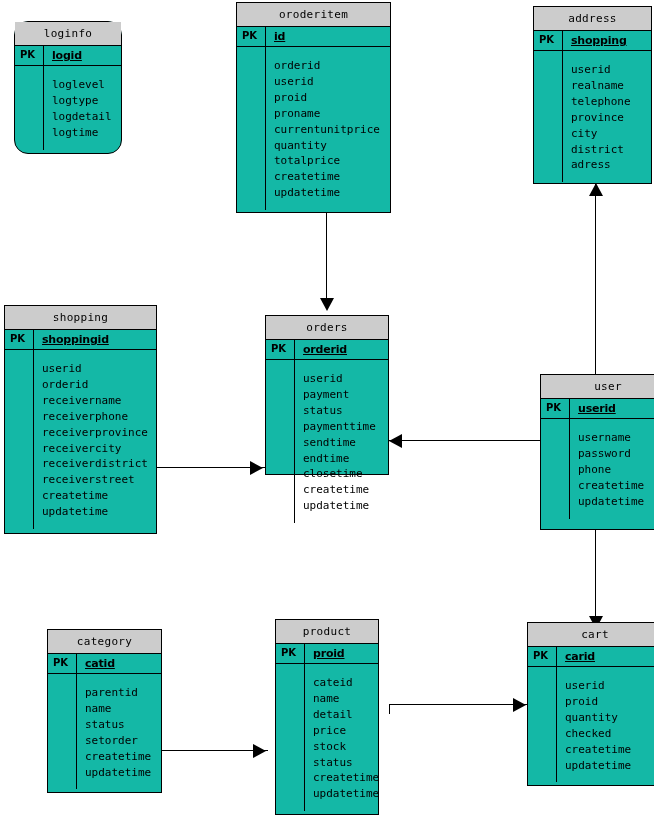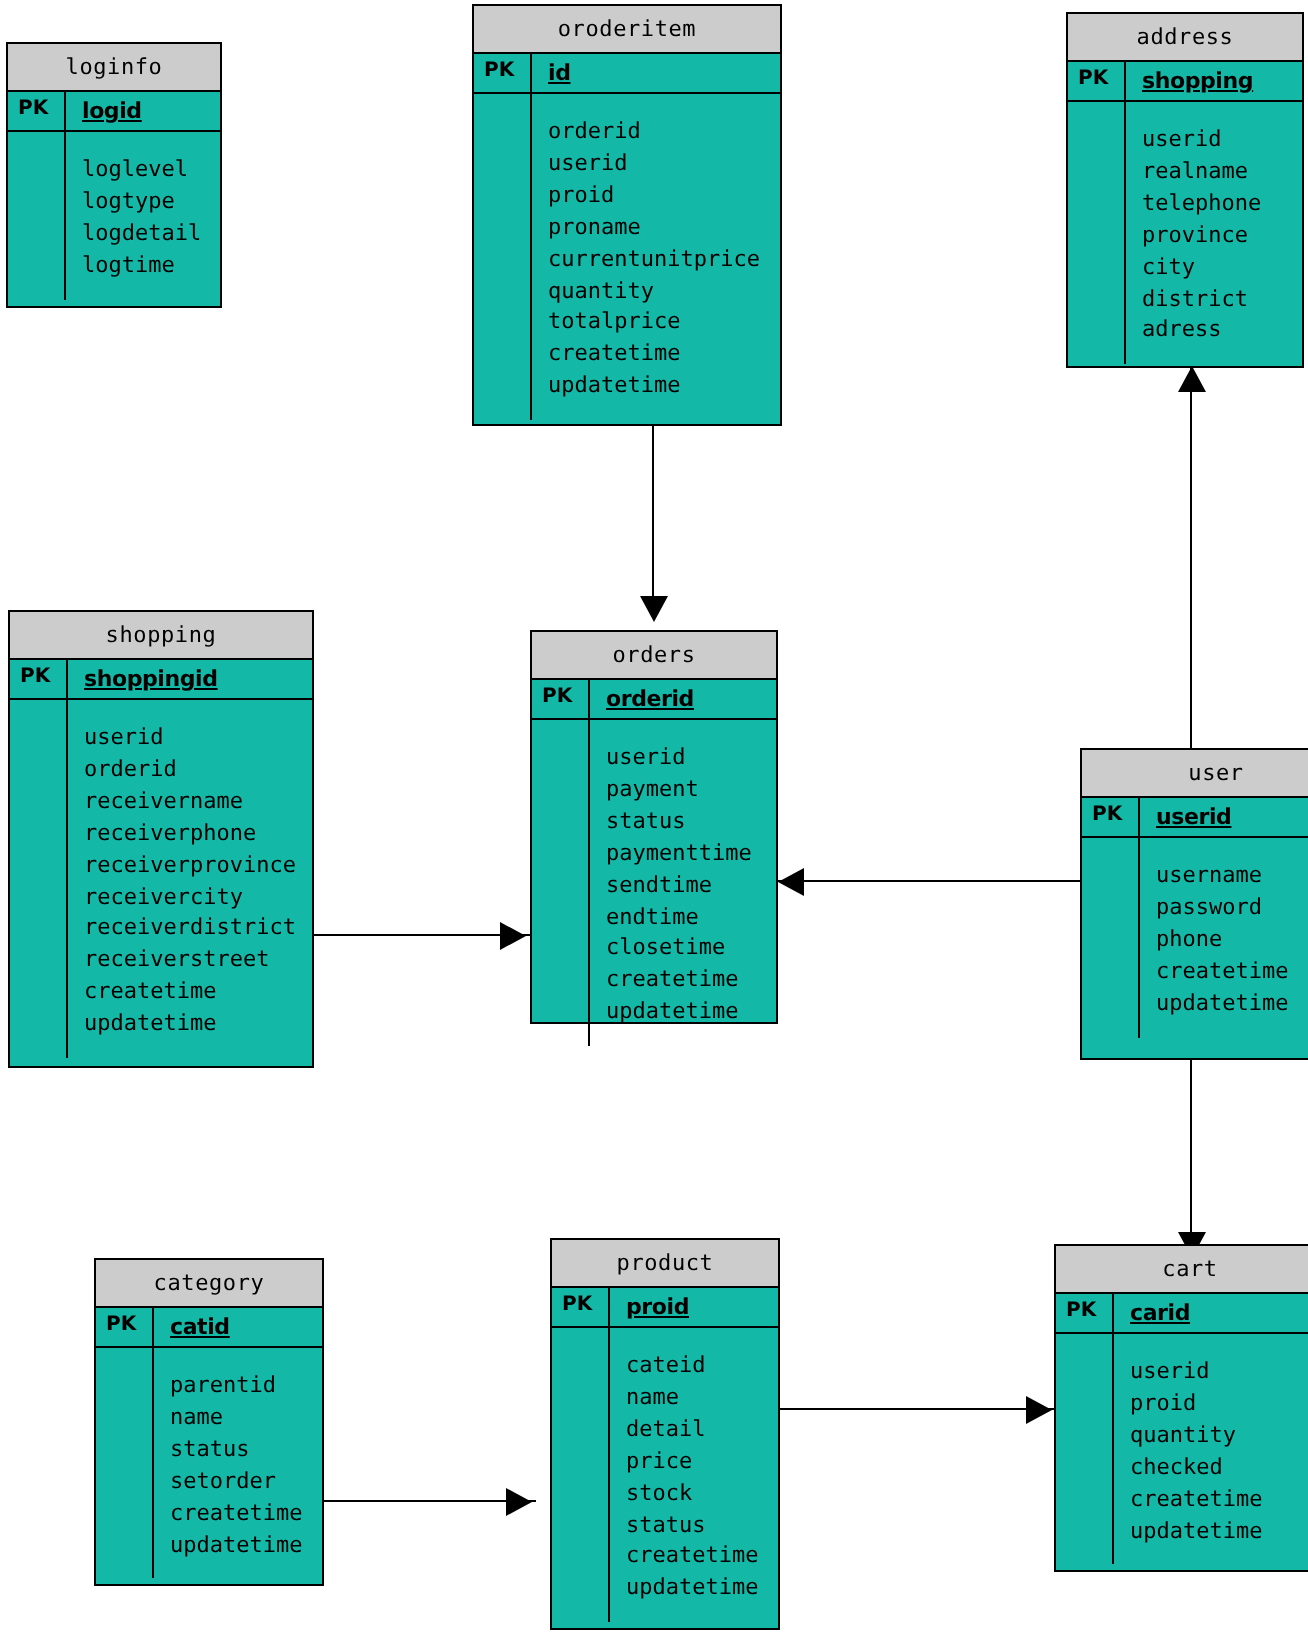--- a/index.html
+++ b/index.html
@@ -131,21 +131,21 @@
   <div class="conn conn-v" style="left:595px; top:530px; height:92px;"></div>
   <div class="arrow arrow-down" style="left:589px; top:616px;"></div>
 
   <div class="conn conn-h" style="left:161px; top:750px; width:107px;"></div>
   <div class="arrow arrow-right" style="left:253px; top:744px;"></div>
 
   <div class="conn conn-h" style="left:389px; top:704px; width:139px;"></div>
   <div class="conn conn-v" style="left:389px; top:704px; height:10px;"></div>
   <div class="arrow arrow-right" style="left:513px; top:698px;"></div>
 
-  <div class="entity" style="left:3px; top:21px; width:108px; height:133px;">
+  <div class="entity" style="left:14px; top:21px; width:108px; height:133px;border-radius:14px;">
     <div class="ent-title">loginfo</div>
     <div class="ent-row">
       <div class="pk-cell">PK</div>
       <div class="key-cell">logid</div>
     </div>
     <div class="ent-row ent-sep">
       <div class="pk-blank"></div>
       <div class="attr-cell">
         <div class="attr-line">loglevel</div>
         <div class="attr-line">logtype</div>
@@ -213,21 +213,21 @@
         <div class="attr-line">receiverprovince</div>
         <div class="attr-line">receivercity</div>
         <div class="attr-line">receiverdistrict</div>
         <div class="attr-line">receiverstreet</div>
         <div class="attr-line">createtime</div>
         <div class="attr-line">updatetime</div>
       </div>
     </div>
   </div>
 
-  <div class="entity" style="left:265px; top:315px; width:124px; height:197px;">
+  <div class="entity" style="left:265px; top:315px; width:124px; height:160px;">
     <div class="ent-title">orders</div>
     <div class="ent-row">
       <div class="pk-cell">PK</div>
       <div class="key-cell">orderid</div>
     </div>
     <div class="ent-row ent-sep">
       <div class="pk-blank"></div>
       <div class="attr-cell">
         <div class="attr-line">userid</div>
         <div class="attr-line">payment</div>
@@ -272,21 +272,21 @@
         <div class="attr-line">parentid</div>
         <div class="attr-line">name</div>
         <div class="attr-line">status</div>
         <div class="attr-line">setorder</div>
         <div class="attr-line">createtime</div>
         <div class="attr-line">updatetime</div>
       </div>
     </div>
   </div>
 
-  <div class="entity" style="left:275px; top:619px; width:115px; height:196px;">
+  <div class="entity" style="left:275px; top:619px; width:104px; height:196px;">
     <div class="ent-title">product</div>
     <div class="ent-row">
       <div class="pk-cell">PK</div>
       <div class="key-cell">proid</div>
     </div>
     <div class="ent-row ent-sep">
       <div class="pk-blank"></div>
       <div class="attr-cell">
         <div class="attr-line">cateid</div>
         <div class="attr-line">name</div>

